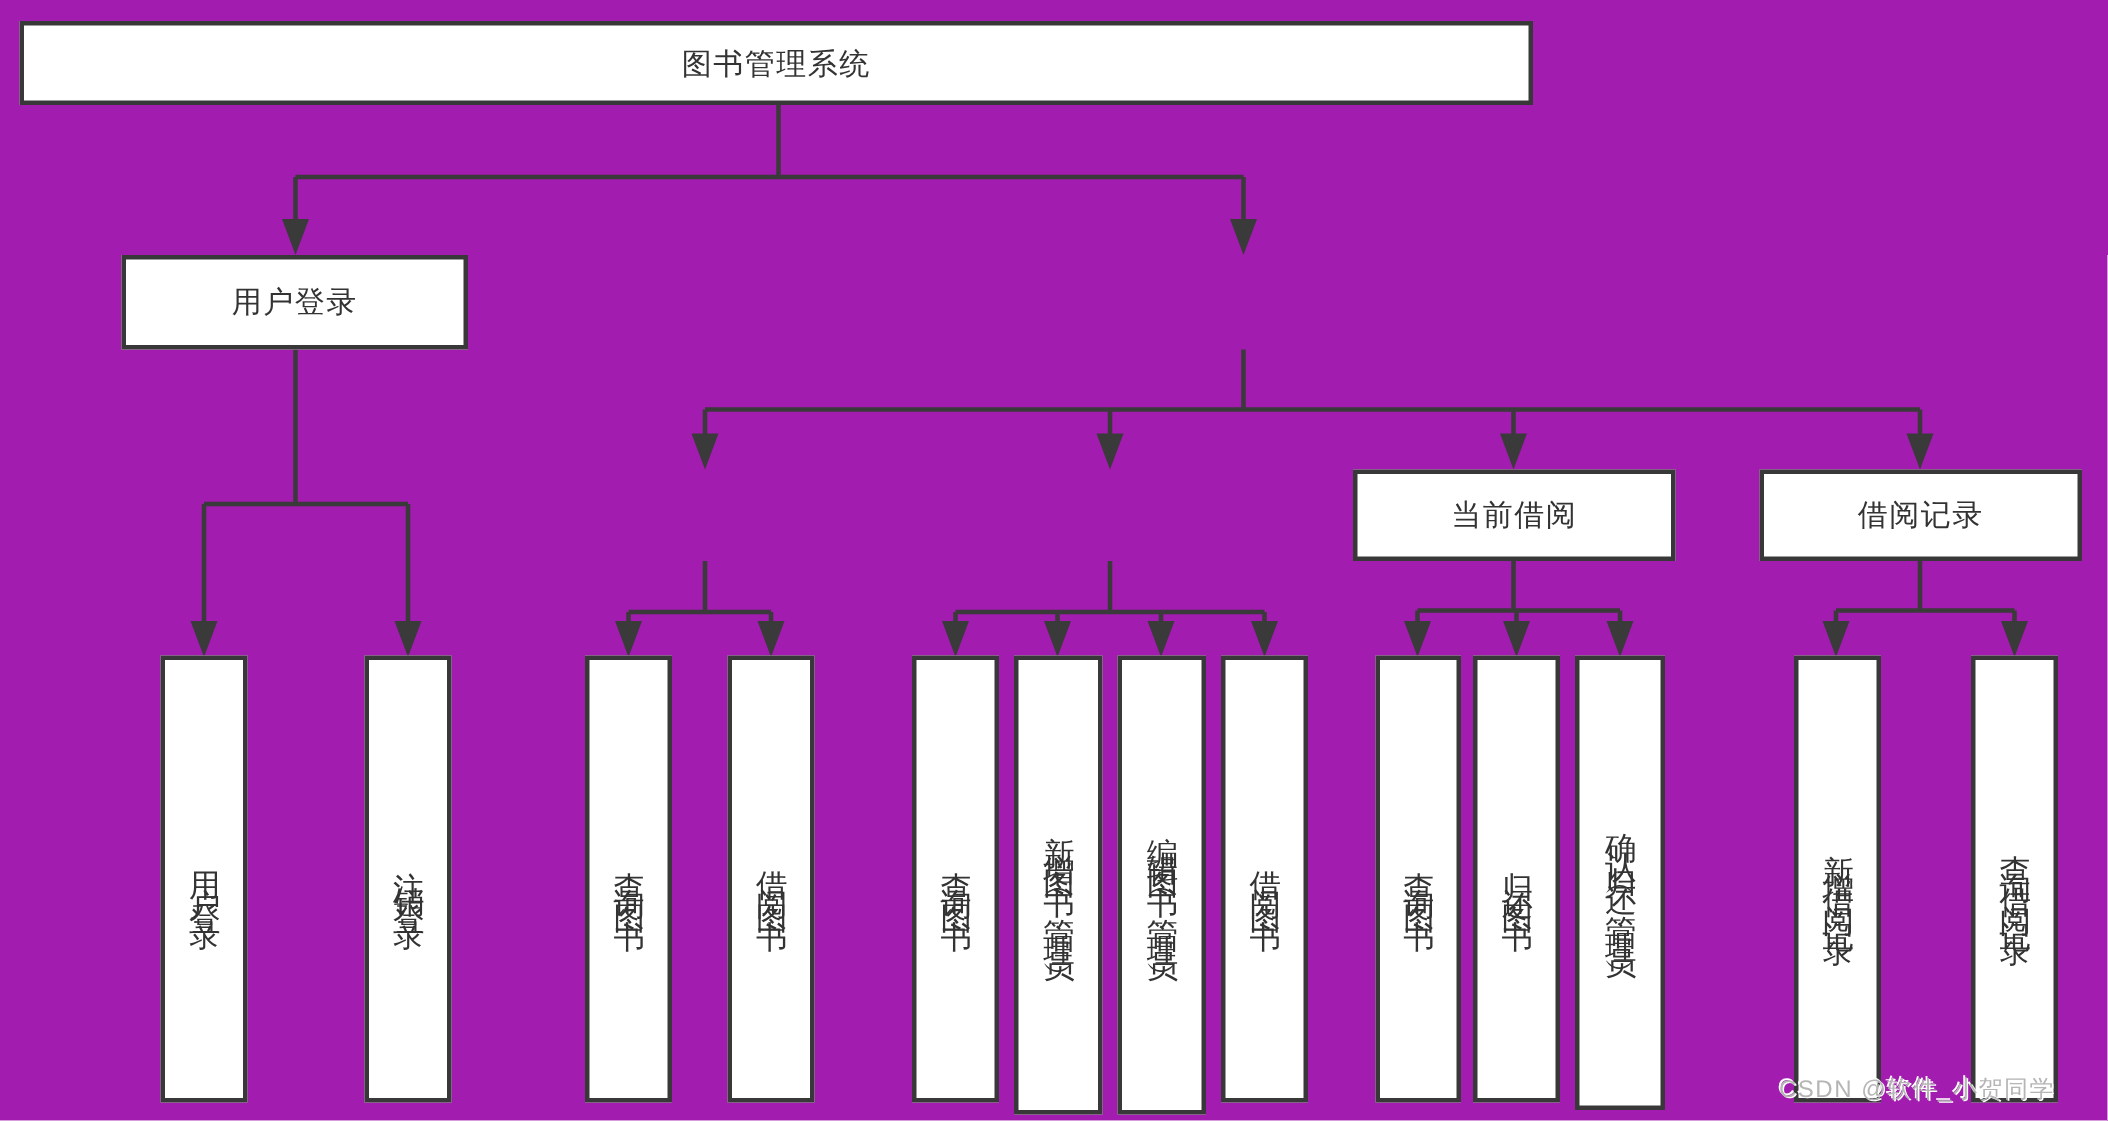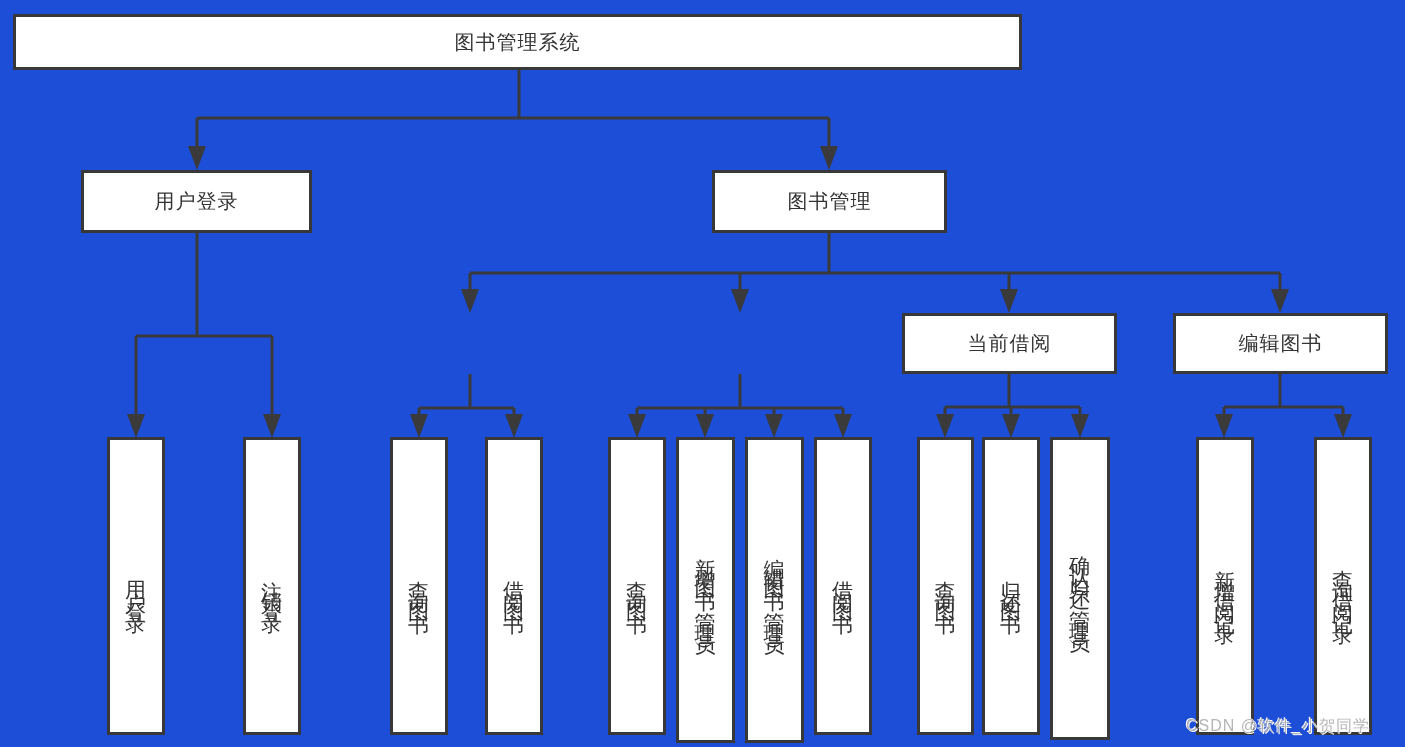--- a/index.html
+++ b/index.html
@@ -1,19 +1,19 @@
 <!DOCTYPE html>
 <html><head>
 <meta charset="utf-8">
 <style>
   html,body{margin:0;padding:0;background:#ffffff;}
   .canvas{
     position:relative;
     width:1405px;height:747px;
-    background:#1d4ed8;
+    background:#a21caf;
     font-family:"Liberation Sans",sans-serif;
     overflow:hidden;
   }
   .overlay{position:absolute;left:0;top:0;}
   .overlay path{stroke:#3a3a3a;stroke-width:3;fill:none;}
   .overlay polygon{fill:#3a3a3a;stroke:none;}
   .node{
     position:absolute;
     box-sizing:border-box;
     border:3px solid #383838;
@@ -100,29 +100,26 @@
     </g>
   </svg>
 
   <div class="node h-node" style="left:13px;top:14px;width:1009px;height:56px;">
     <span>图书管理系统</span>
   </div>
 
   <div class="node h-node" style="left:81px;top:170px;width:231px;height:63px;">
     <span>用户登录</span>
   </div>
-  <div class="node h-node" style="left:712px;top:170px;width:235px;height:63px;">
-    <span>图书管理</span>
-  </div>
 
   <div class="node h-node" style="left:902px;top:313px;width:215px;height:61px;">
     <span>当前借阅</span>
   </div>
   <div class="node h-node" style="left:1173px;top:313px;width:215px;height:61px;">
-    <span>编辑图书</span>
+    <span>借阅记录</span>
   </div>
 
   <div class="node v-node" style="left:107px;top:437px;width:58px;height:298px;">
     <span>用户登录</span>
   </div>
   <div class="node v-node" style="left:243px;top:437px;width:58px;height:298px;">
     <span>注销登录</span>
   </div>
 
   <div class="node v-node" style="left:390px;top:437px;width:58px;height:298px;">

